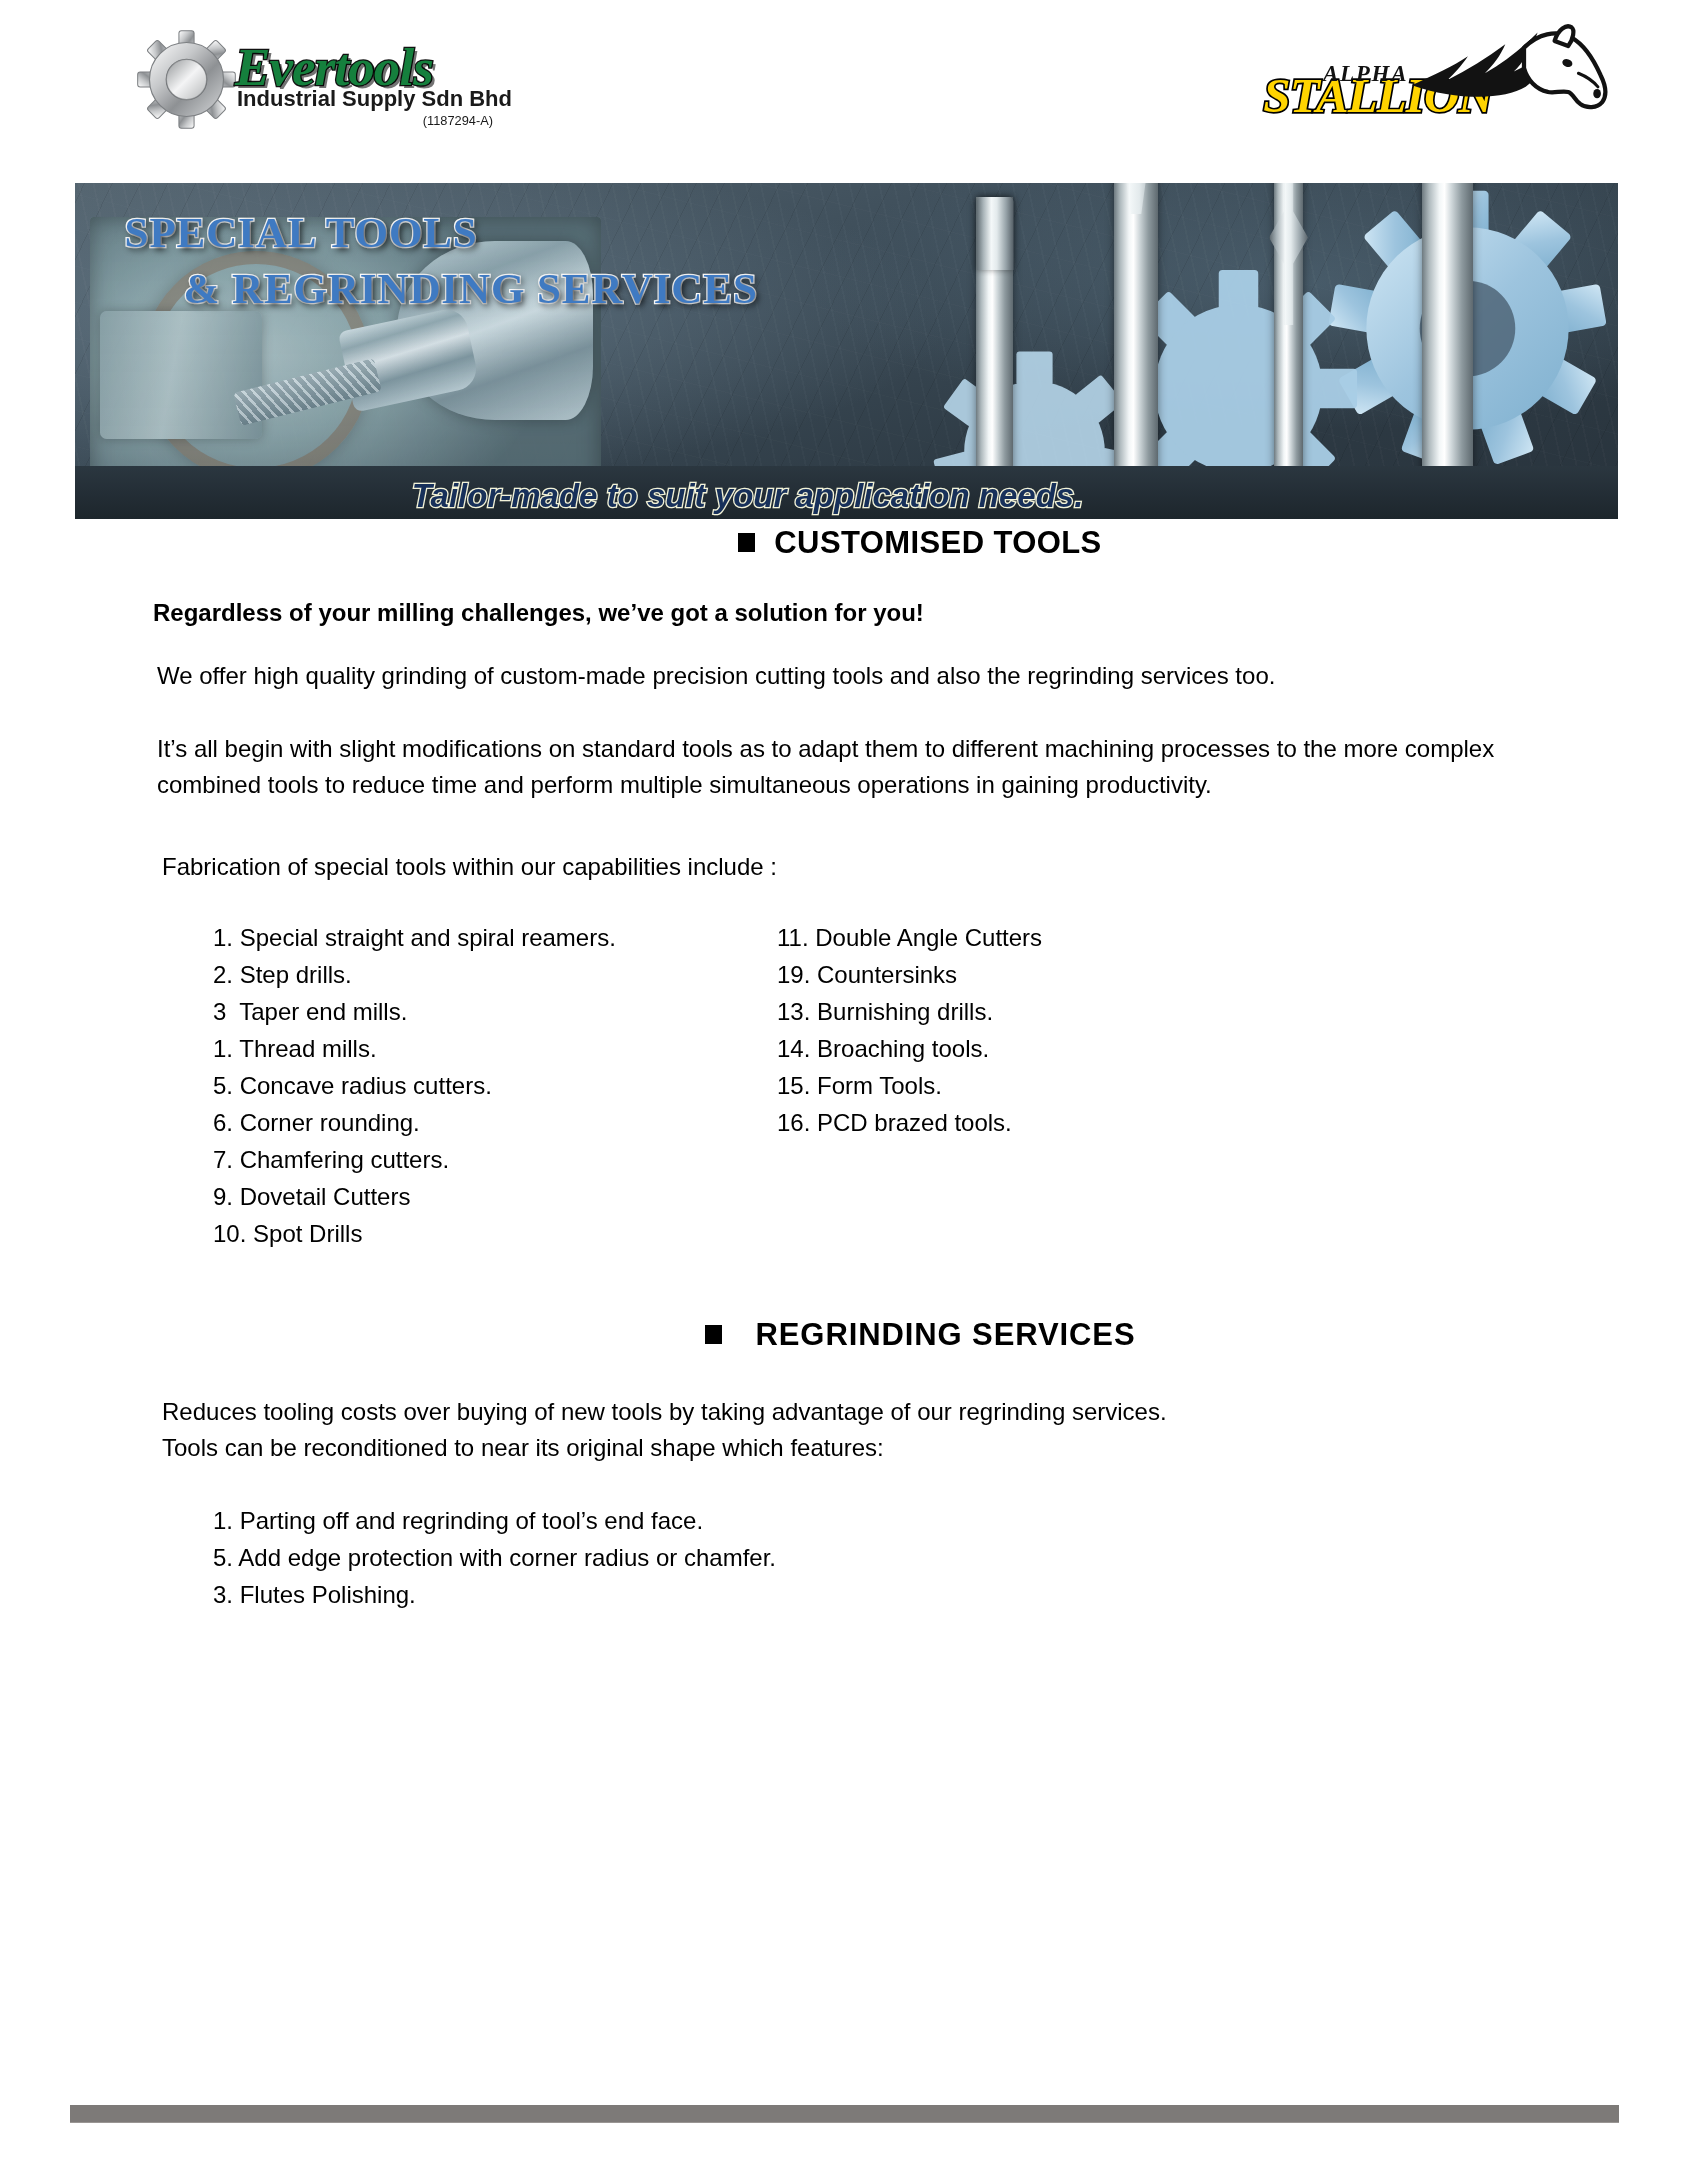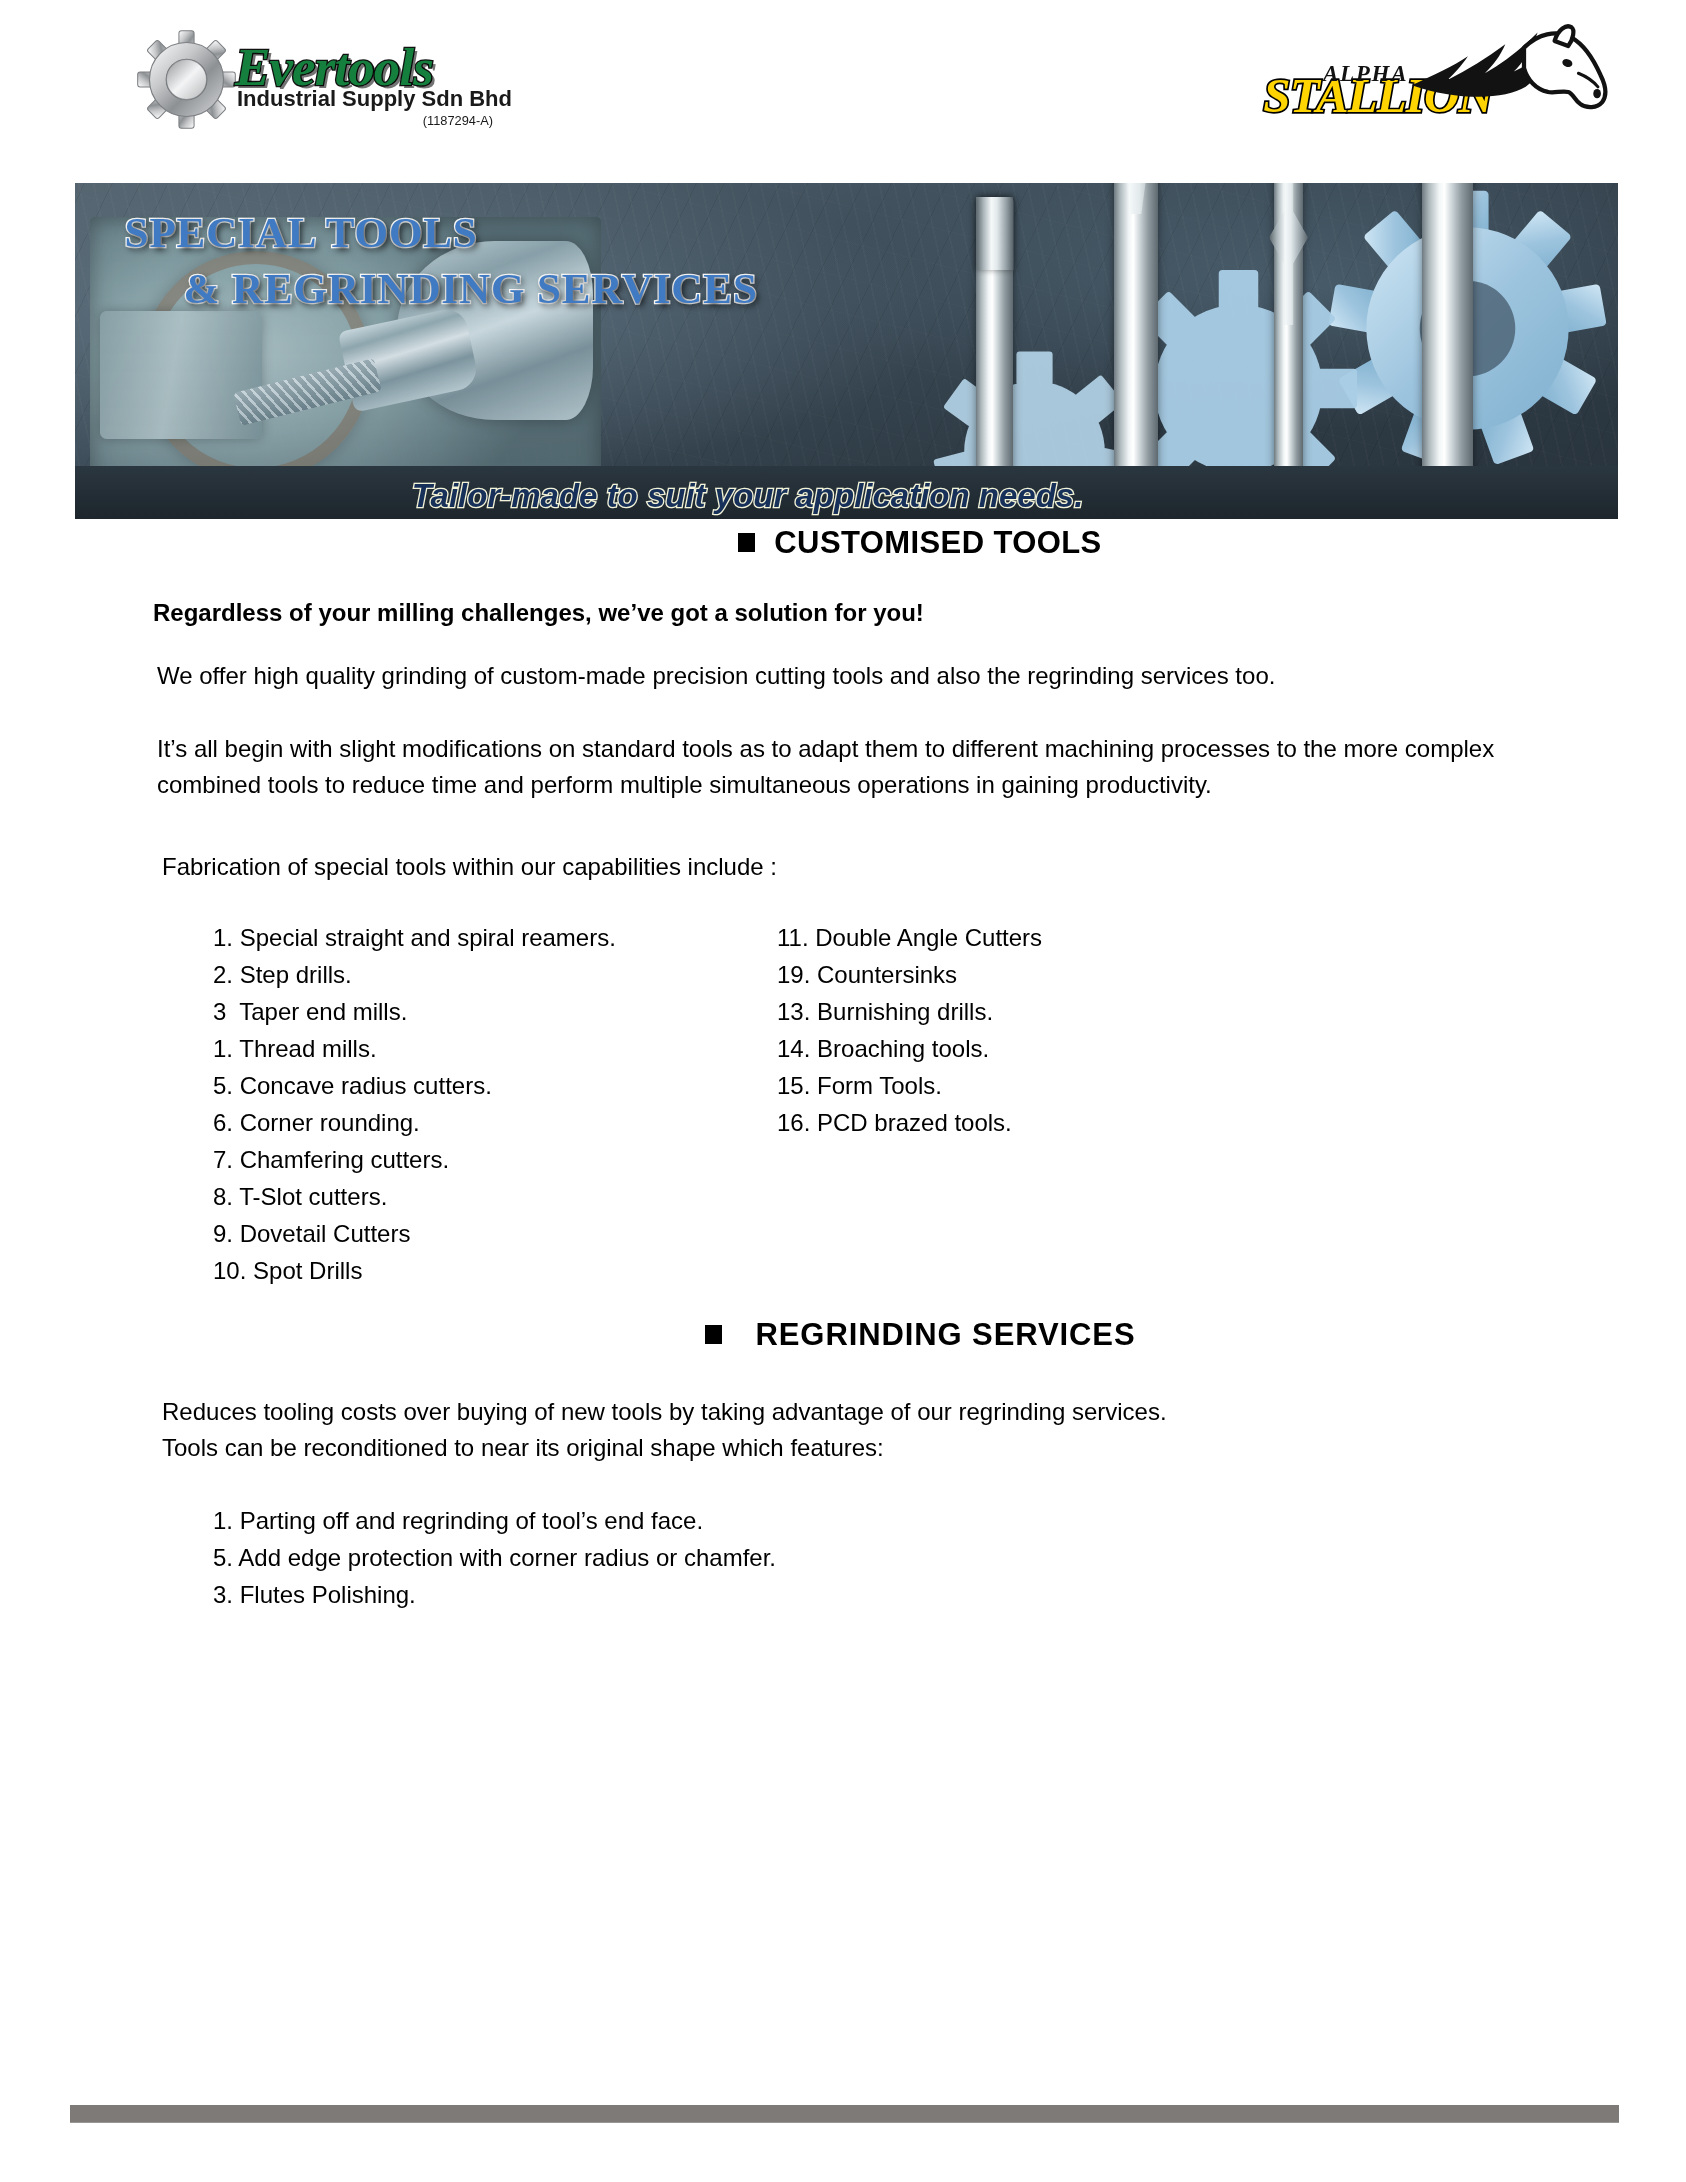--- a/index.html
+++ b/index.html
@@ -582,21 +582,20 @@
 
   <div class="tools-columns">
     <div class="tools-col" id="tools-col-left">
       <div class="list-item">1. Special straight and spiral reamers.</div>
       <div class="list-item">2. Step drills.</div>
       <div class="list-item">3  Taper end mills.</div>
       <div class="list-item">1. Thread mills.</div>
       <div class="list-item">5. Concave radius cutters.</div>
       <div class="list-item">6. Corner rounding.</div>
       <div class="list-item">7. Chamfering cutters.</div>
-      <div class="list-item">8. T-Slot cutters.</div>
       <div class="list-item">9. Dovetail Cutters</div>
       <div class="list-item">10. Spot Drills</div>
     </div>
     <div class="tools-col" id="tools-col-right">
       <div class="list-item">11. Double Angle Cutters</div>
       <div class="list-item">19. Countersinks</div>
       <div class="list-item">13. Burnishing drills.</div>
       <div class="list-item">14. Broaching tools.</div>
       <div class="list-item">15. Form Tools.</div>
       <div class="list-item">16. PCD brazed tools.</div>

